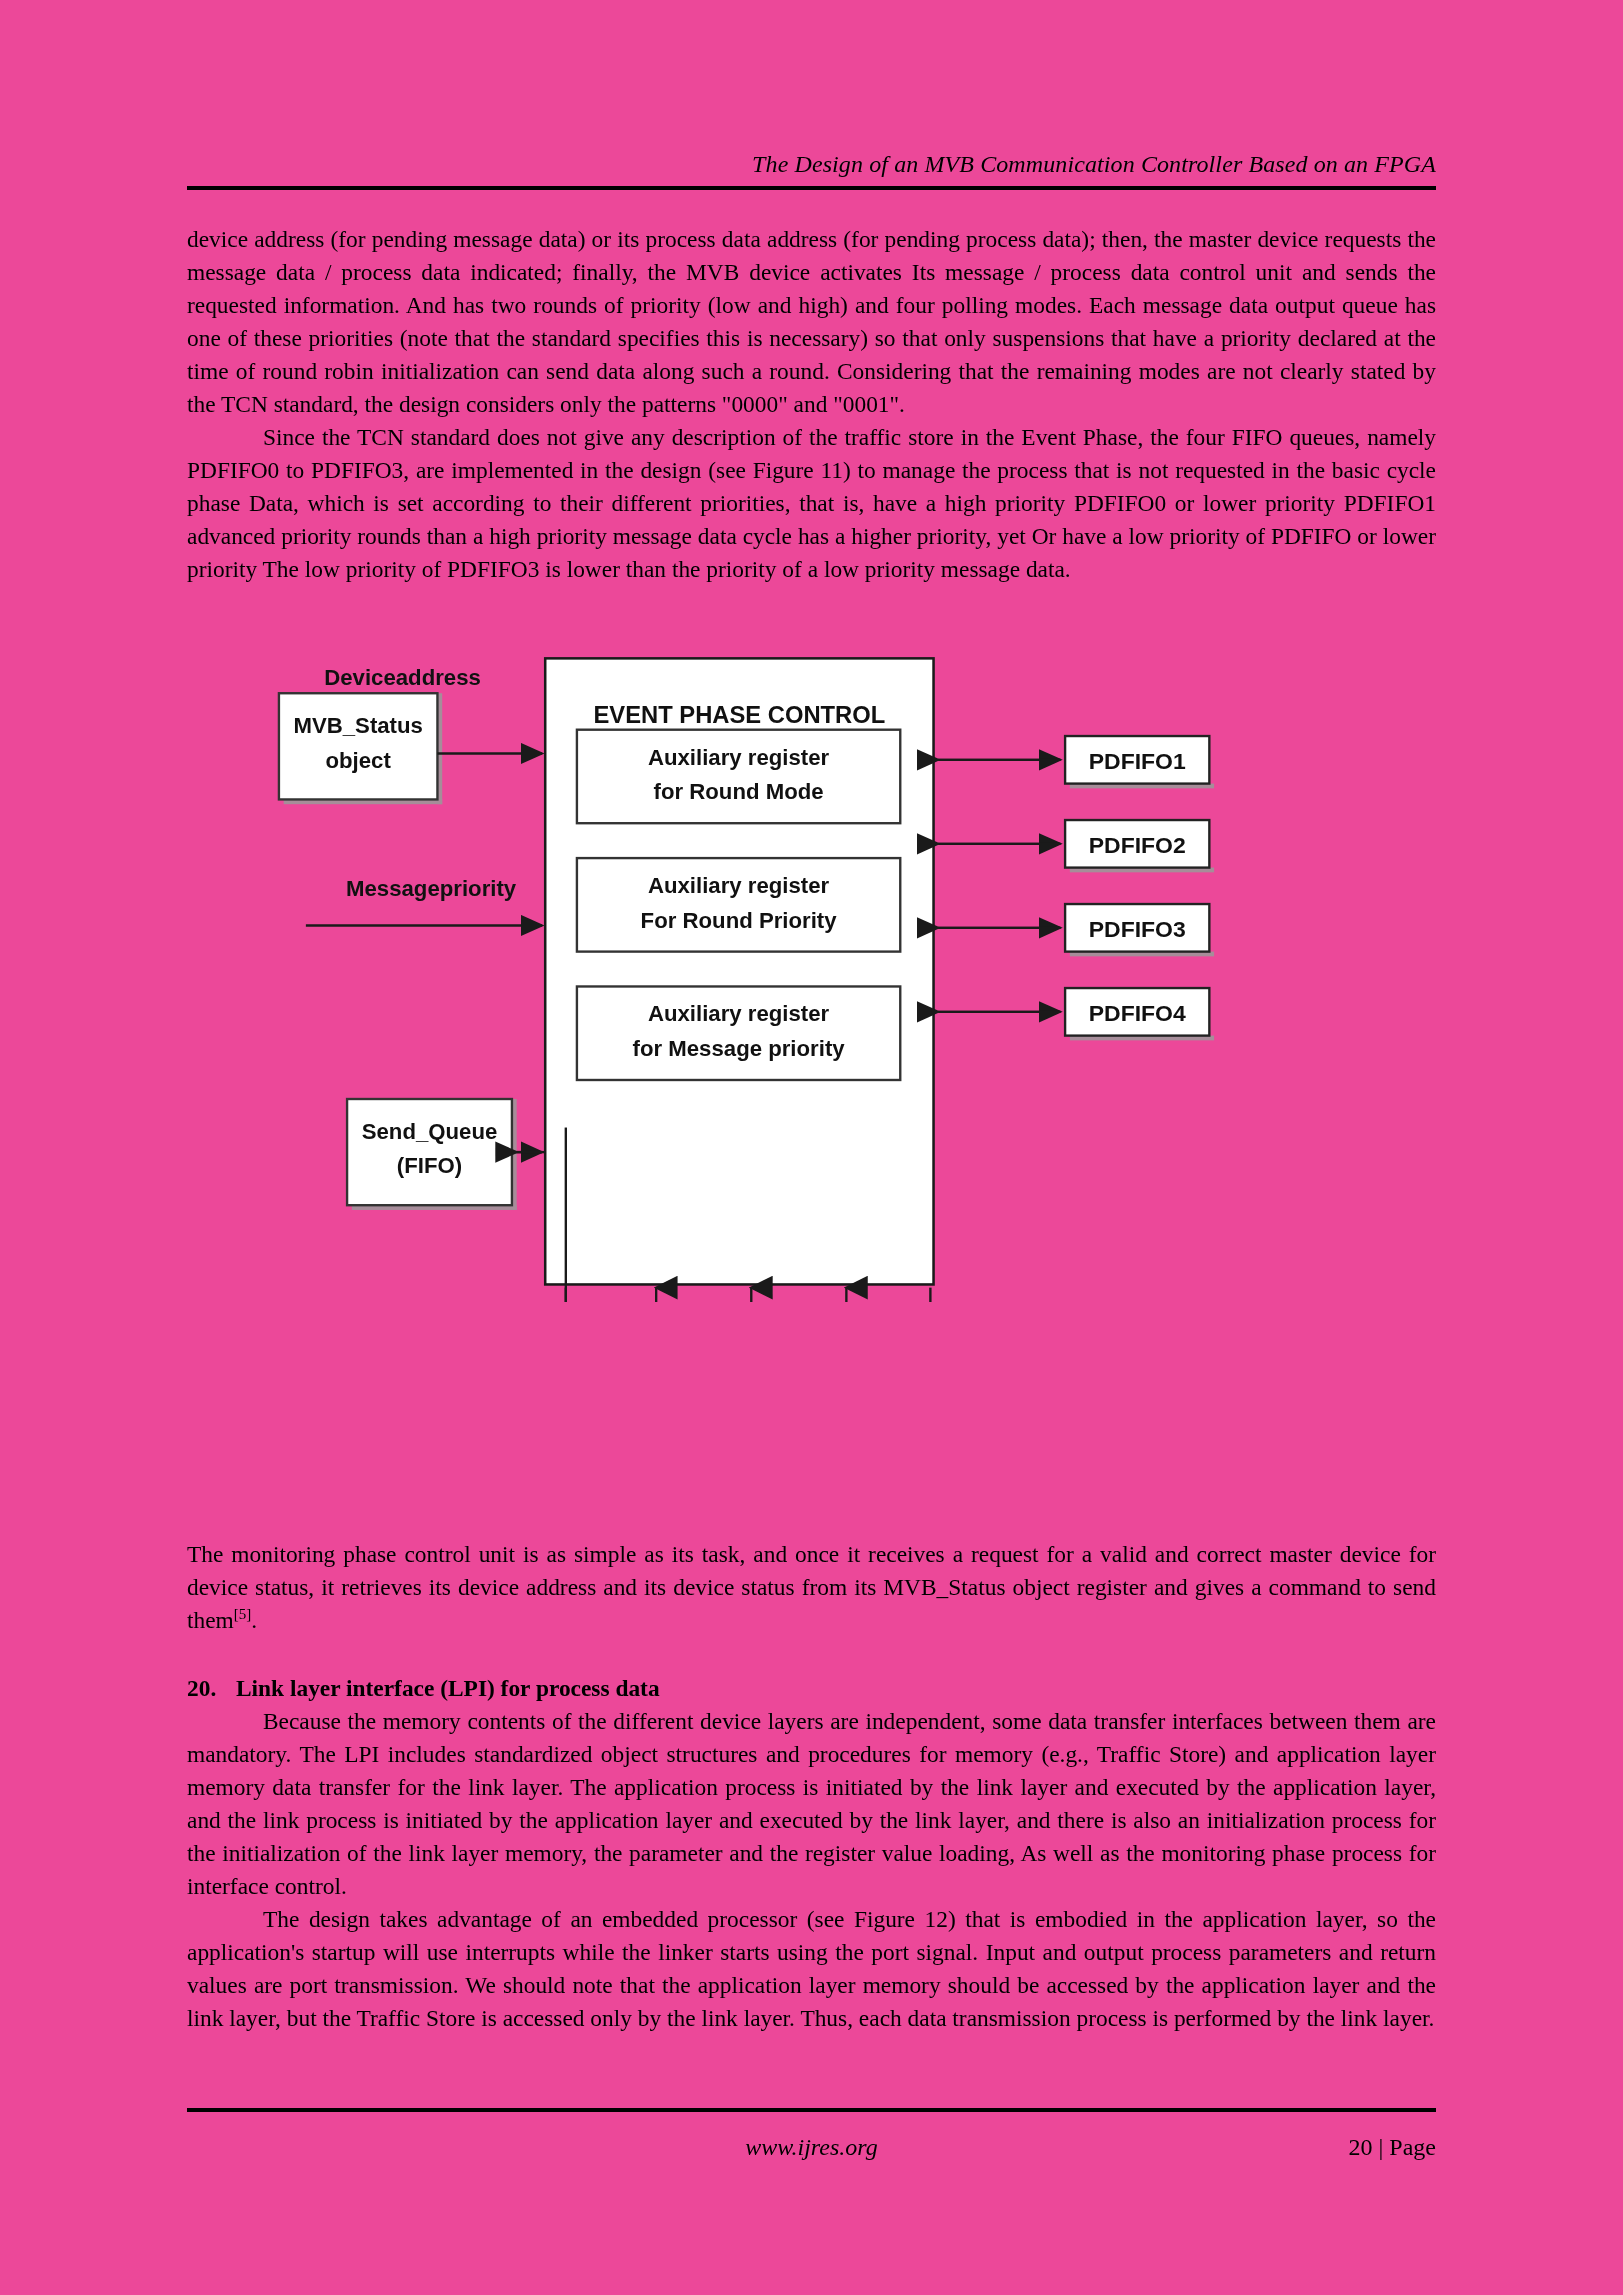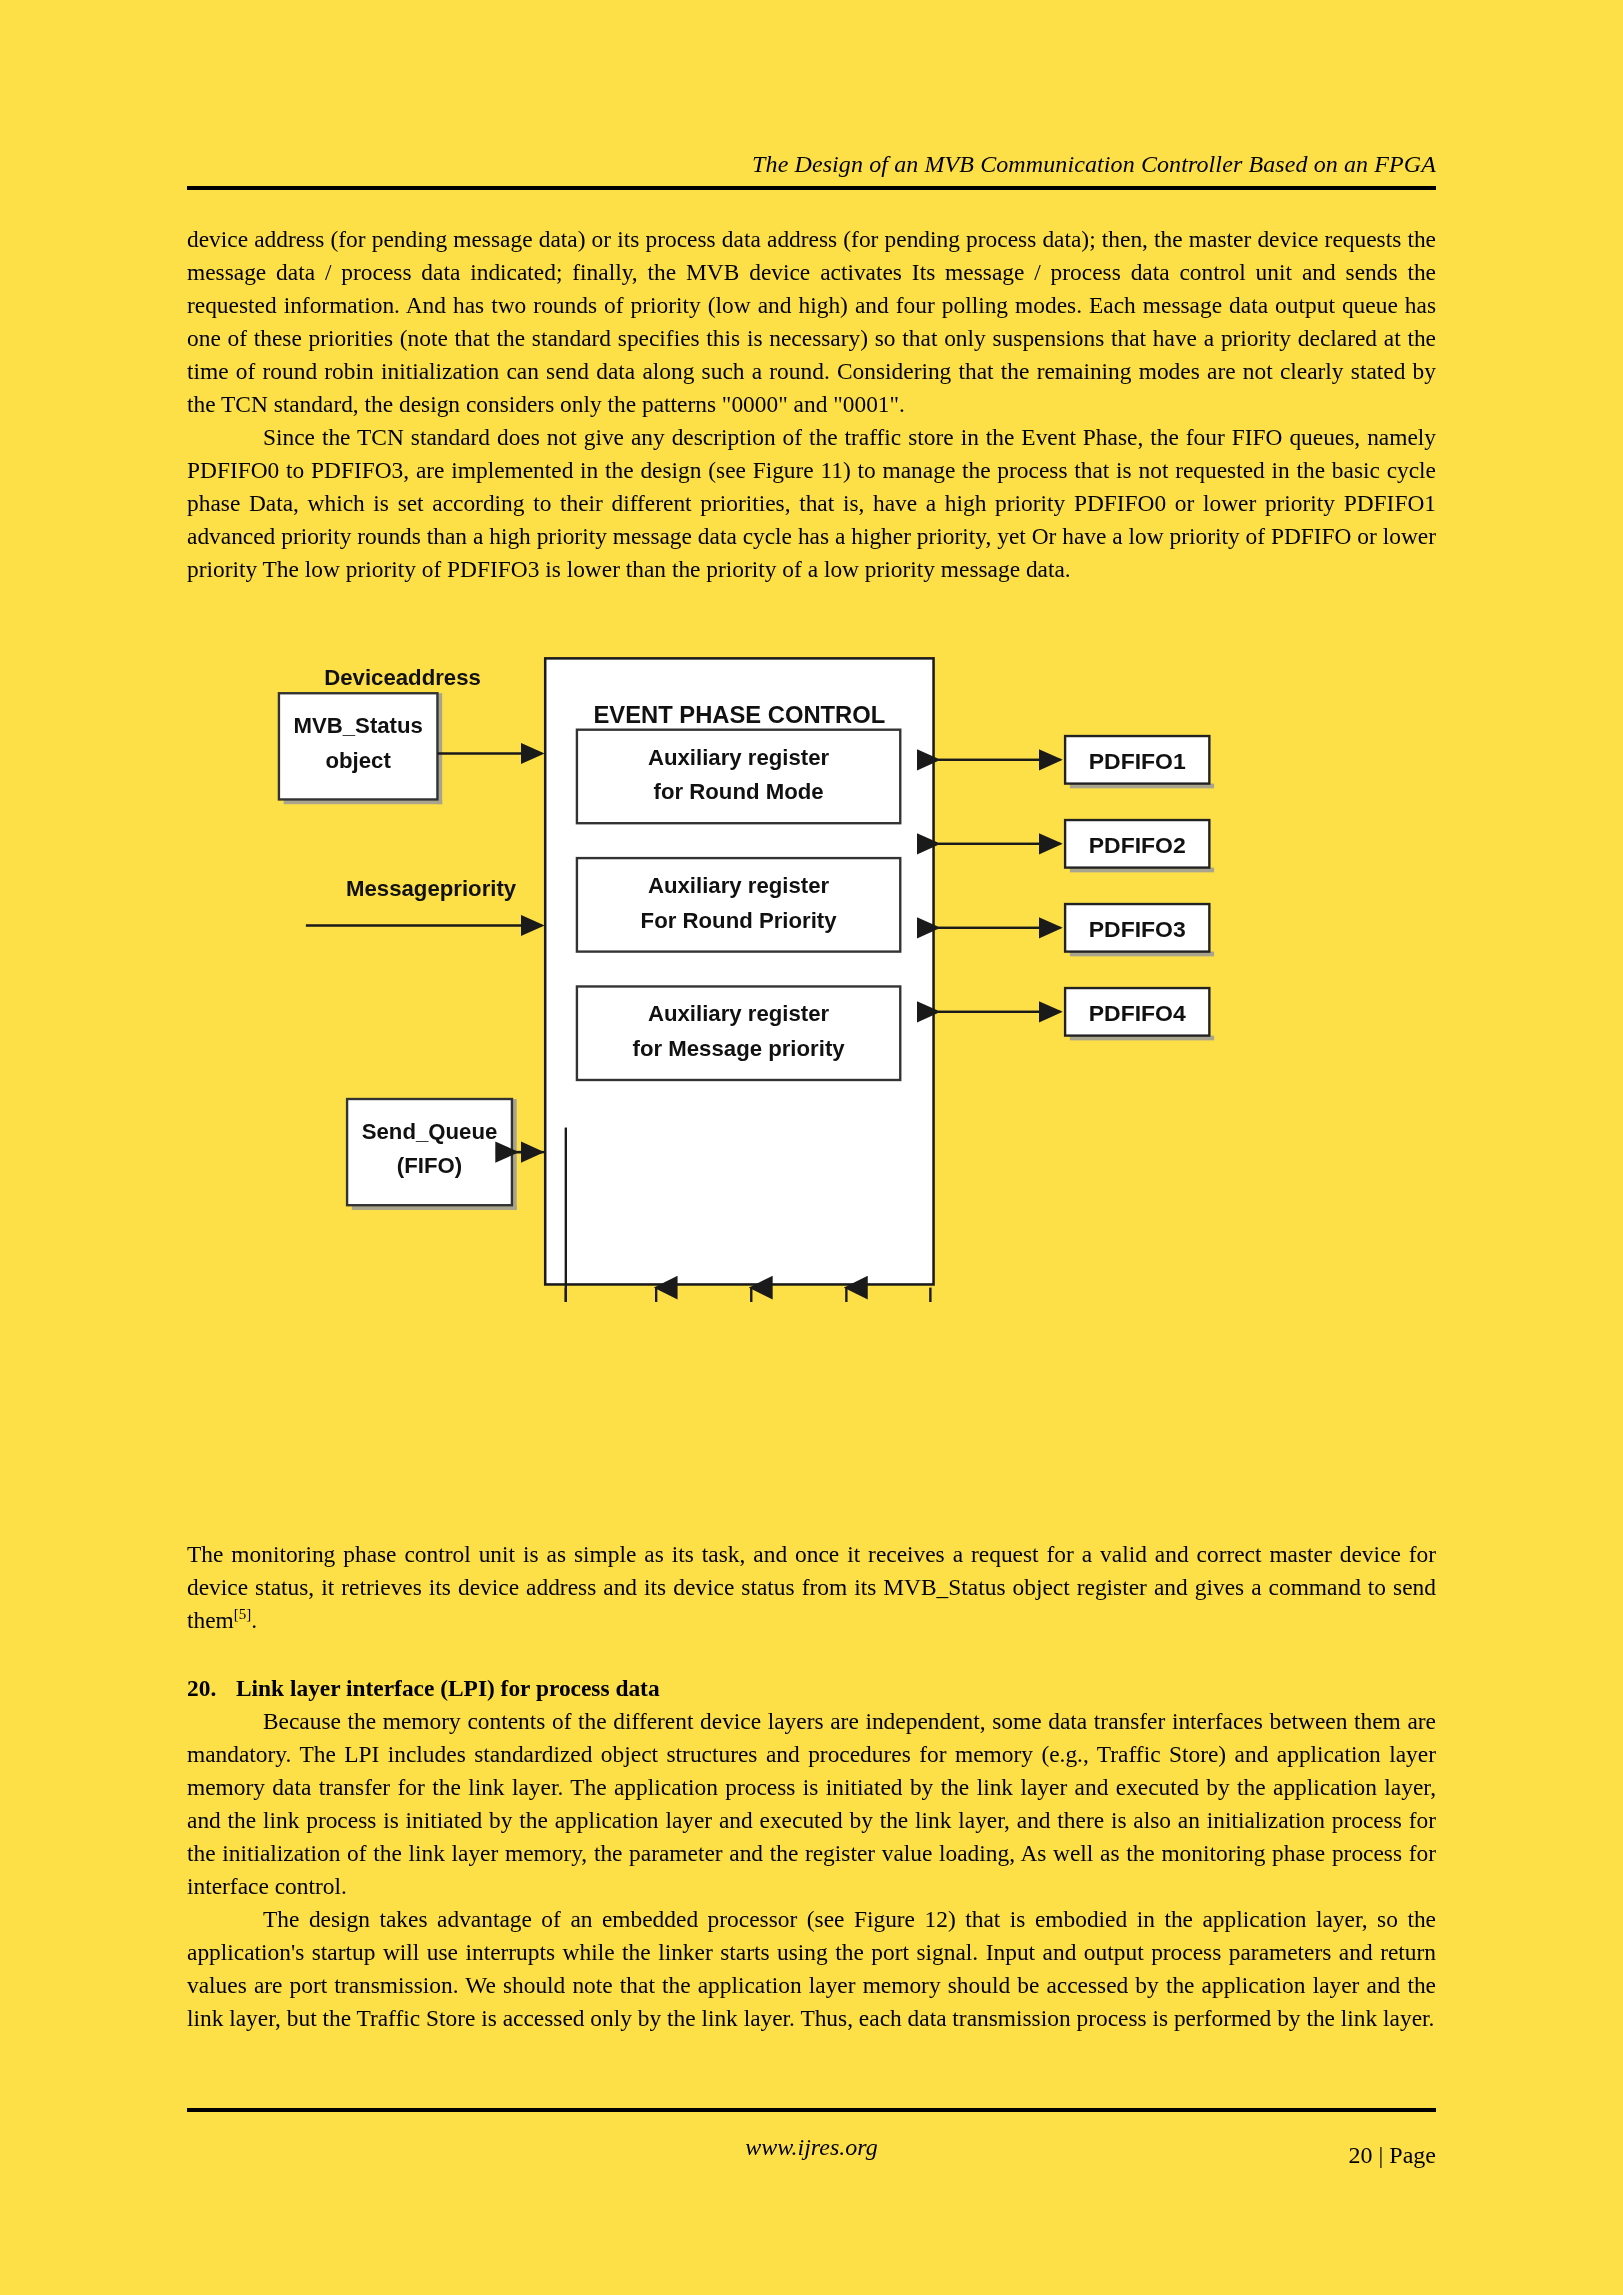--- a/index.html
+++ b/index.html
@@ -14,21 +14,21 @@
     font-family: "Liberation Serif", serif;
     color: #000000;
     overflow: hidden;
   }
 
   .page {
     position: absolute;
     left: 0; top: 0;
     width: 1623px;
     height: 2295px;
-    background: #fde047;
+    background: #ec4899;
   }
 
   
   .running-head {
     position: absolute;
     left: 187px;
     top: 151px;
     width: 1249px;
     text-align: right;
     font-style: italic;
@@ -129,21 +129,21 @@
     position: absolute;
     left: 0; top: 0;
     width: 1249px;
     text-align: center;
     font-size: 24px;
     line-height: 43px;
     font-style: italic;
   }
   .footer-right {
     position: absolute;
-    right: 0; top: 8px;
+    right: 0; top: 0;
     font-size: 24px;
     line-height: 43px;
     white-space: nowrap;
   }
 </style>
 </head>
 <body>
 
 <div class="page">
 

